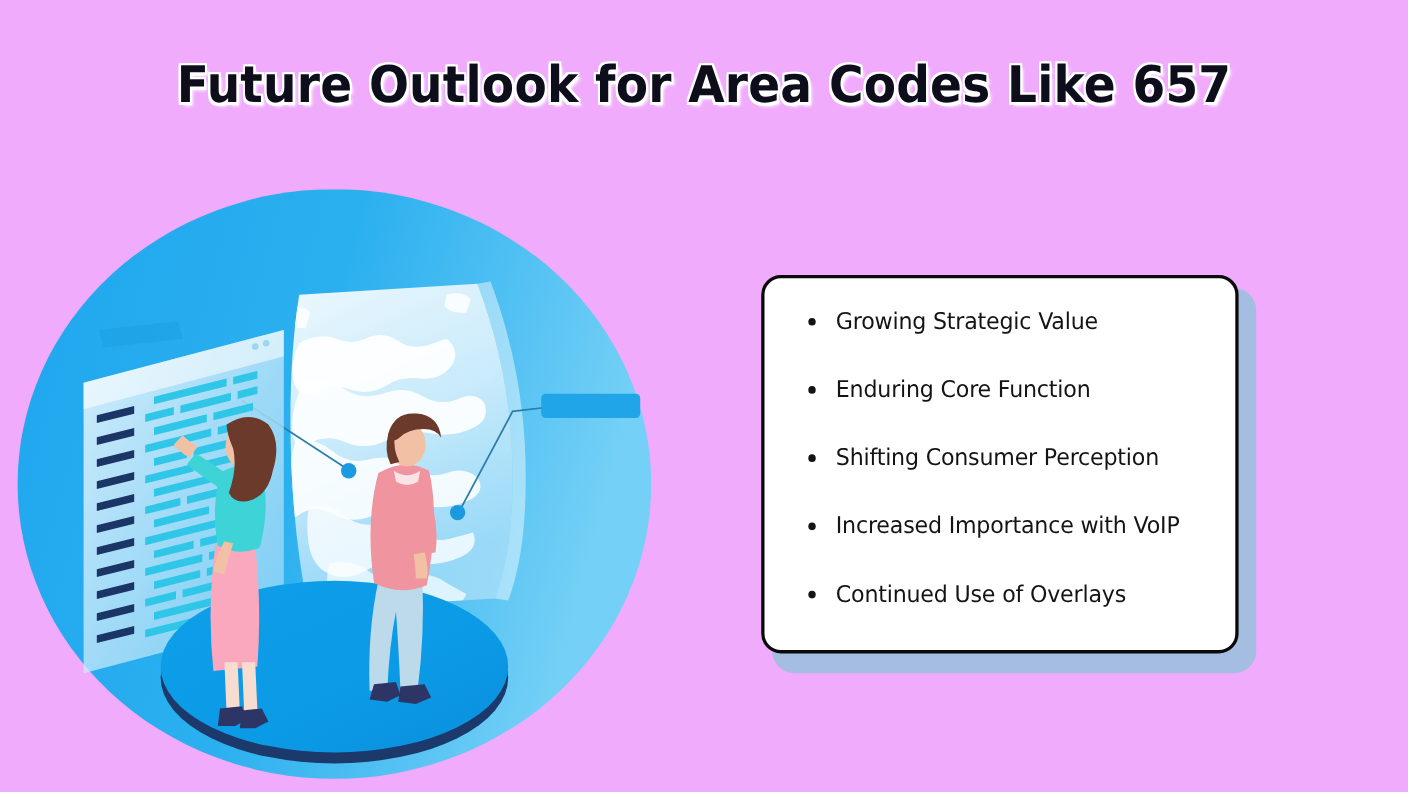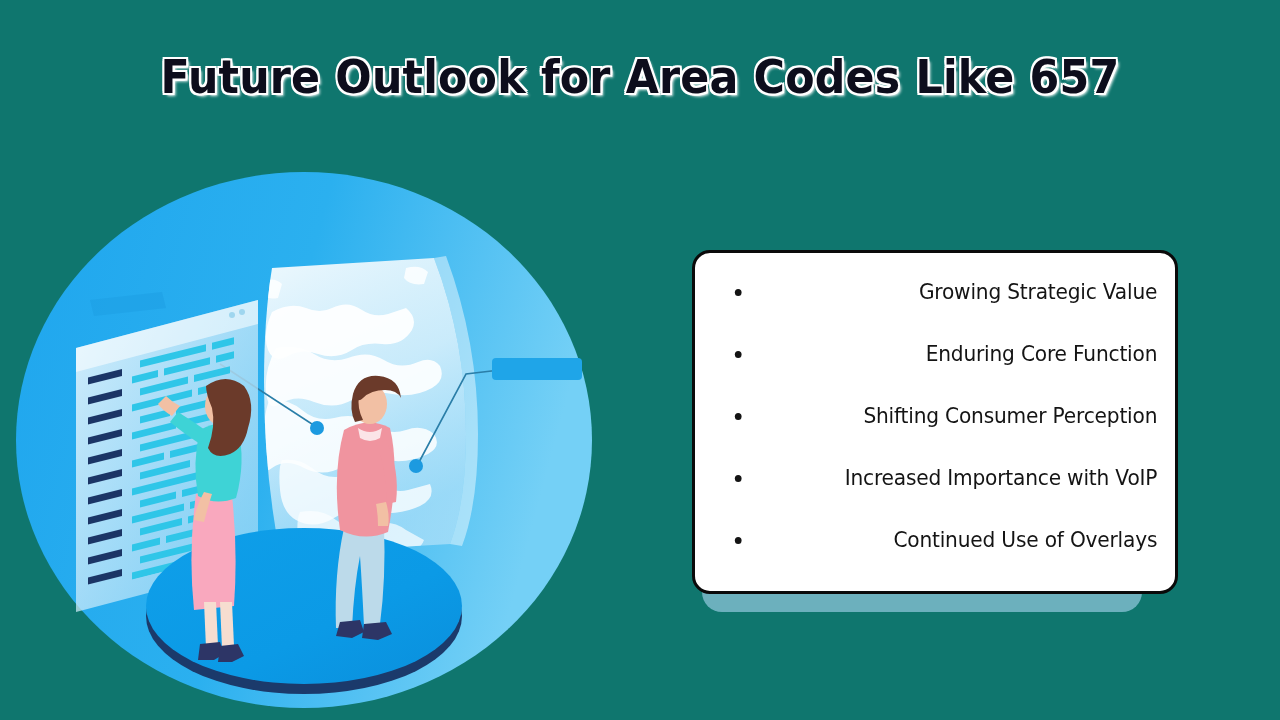--- a/index.html
+++ b/index.html
@@ -12,21 +12,21 @@
     height: 720px;
     overflow: hidden;
     background: #a9e5fd;
     font-family: "DejaVu Sans", sans-serif;
   }
 
   #slide {
     position: relative;
     width: 1280px;
     height: 720px;
-    background: #0f766e;
+    background: #f0abfc;
     overflow: hidden;
   }
 
   
   #title {
     position: absolute;
     top: 48px;
     left: 0;
     width: 1280px;
     text-align: center;
@@ -66,27 +66,26 @@
     height: 350px;
     border-radius: 20px;
     background: #8cc4d8;
     opacity: 0.75;
     filter: blur(0.5px);
   }
   #card {
     position: absolute;
     left: 692px;
     top: 250px;
-    width: 486px;
+    width: 434px;
     height: 344px;
     box-sizing: border-box;
     background: #ffffff;
     border: 3px solid #0a0a0a;
     border-radius: 18px;
-    text-align: right;
   }
   #bullet-list {
     list-style: none;
     margin: 0;
     padding: 26px 0 0 36px;
   }
   #bullet-list li {
     position: relative;
     padding-left: 30px;
     margin: 0 0 36px 0;

